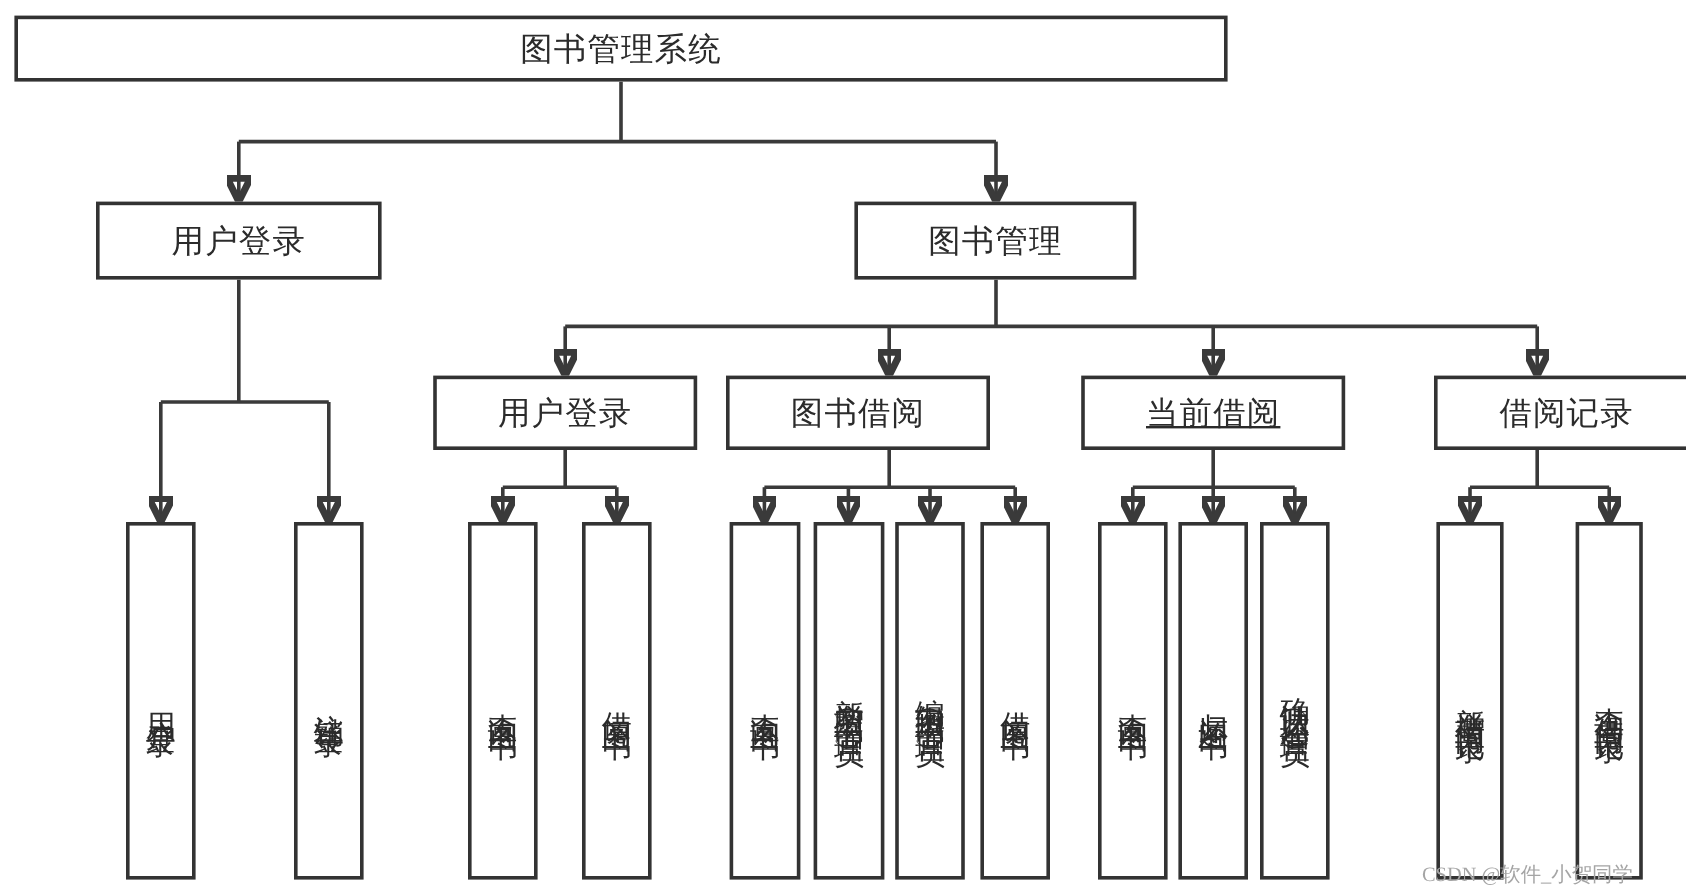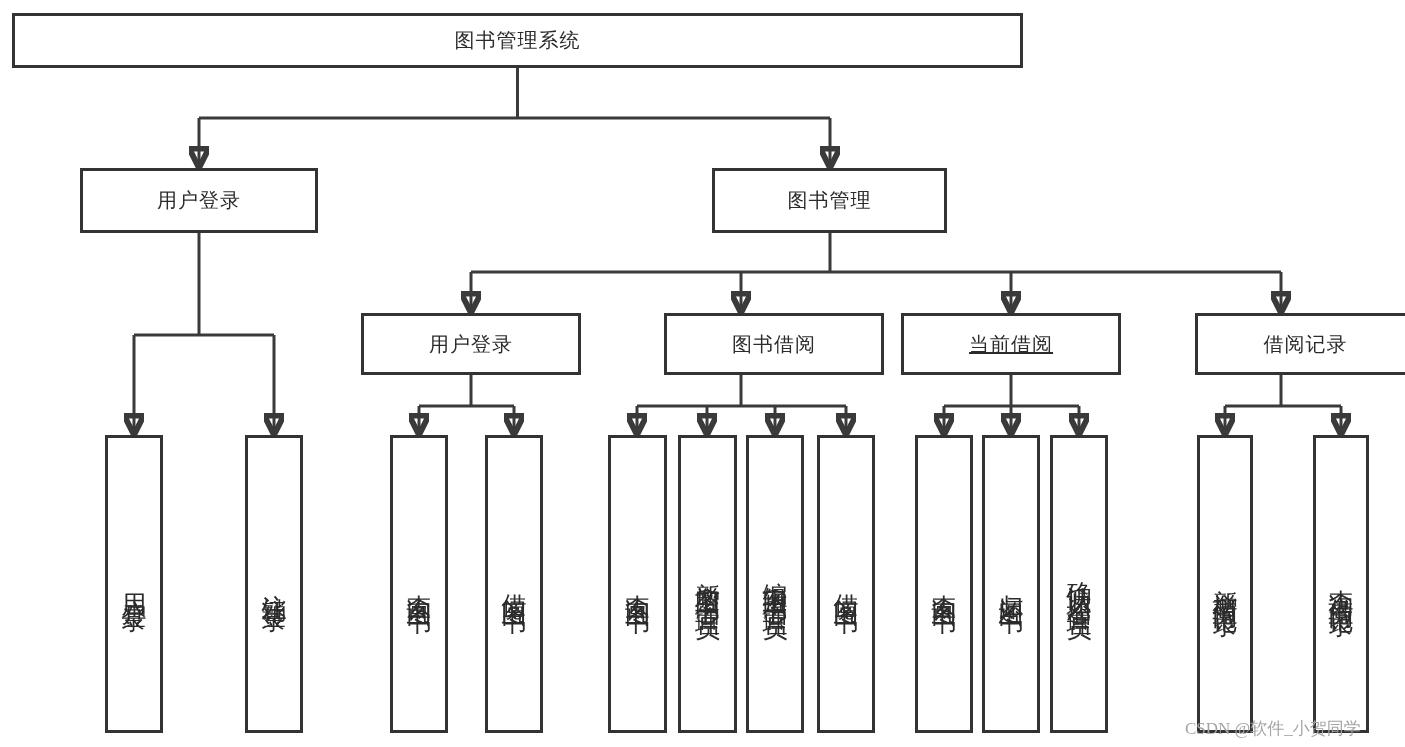--- a/index.html
+++ b/index.html
@@ -25,21 +25,21 @@
     position: absolute;
     background: #ffffff;
     border: 3px solid #333333;
     box-sizing: border-box;
     display: flex;
     align-items: center;
     justify-content: center;
     color: #2b2b2b;
   }
   .hlabel {
-    font-size: 20px;
+    font-size: 27px;
     white-space: nowrap;
     letter-spacing: 1px;
   }
   .leaf { top: 435px; height: 298px; }
   .vlabel {
     writing-mode: vertical-rl;
     text-orientation: mixed;
     font-size: 25px;
     letter-spacing: 5px;
     line-height: 1;
@@ -109,21 +109,21 @@
   <div class="box" style="left:80px; top:168px; width:238px; height:65px;">
     <span class="hlabel">用户登录</span>
   </div>
   <div class="box" style="left:712px; top:168px; width:235px; height:65px;">
     <span class="hlabel">图书管理</span>
   </div>
 
   <div class="box" style="left:361px; top:313px; width:220px; height:62px;">
     <span class="hlabel">用户登录</span>
   </div>
-  <div class="box" style="left:664px; top:313px; width:220px; height:62px;">
+  <div class="box" style="left:605px; top:313px; width:220px; height:62px;">
     <span class="hlabel">图书借阅</span>
   </div>
   <div class="box" style="left:901px; top:313px; width:220px; height:62px;text-decoration:underline;">
     <span class="hlabel">当前借阅</span>
   </div>
   <div class="box" style="left:1171px; top:313px; width:221px; height:62px;margin-left:24px;">
     <span class="hlabel">借阅记录</span>
   </div>
 
   <div class="box leaf" style="left:105px; width:58px;">

